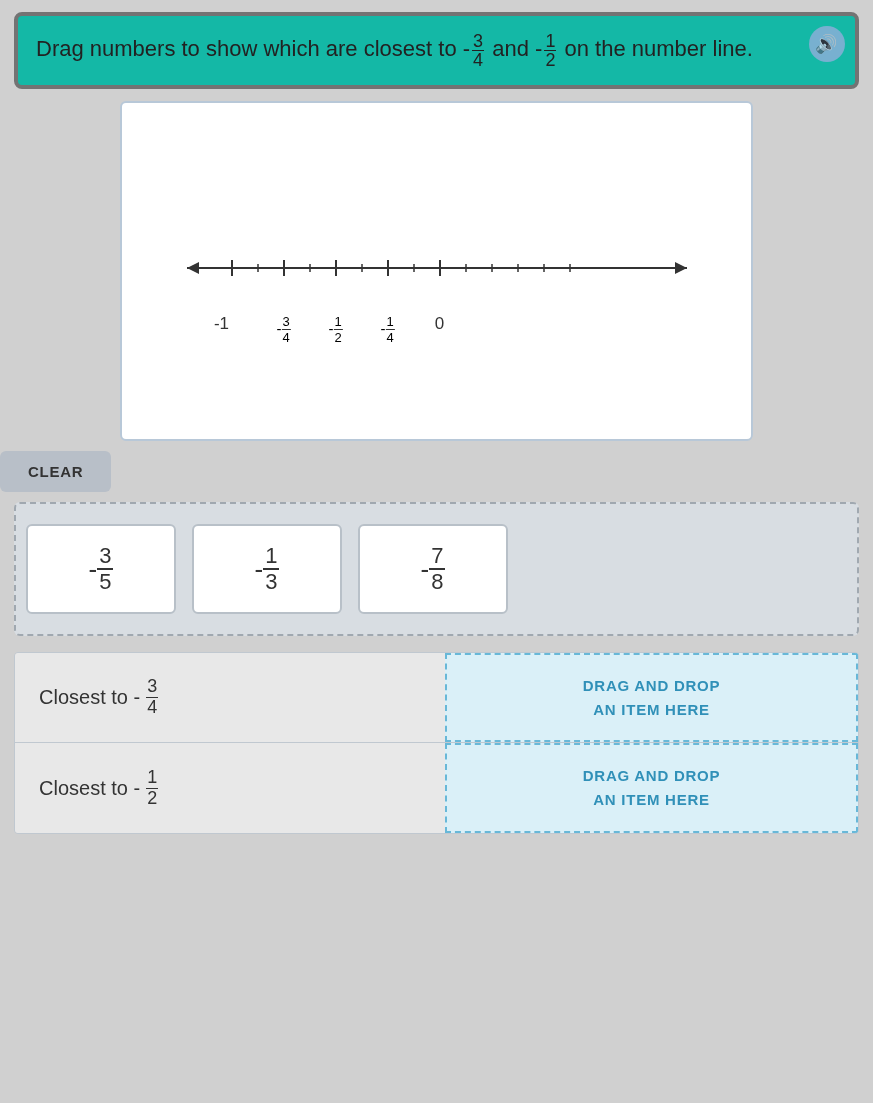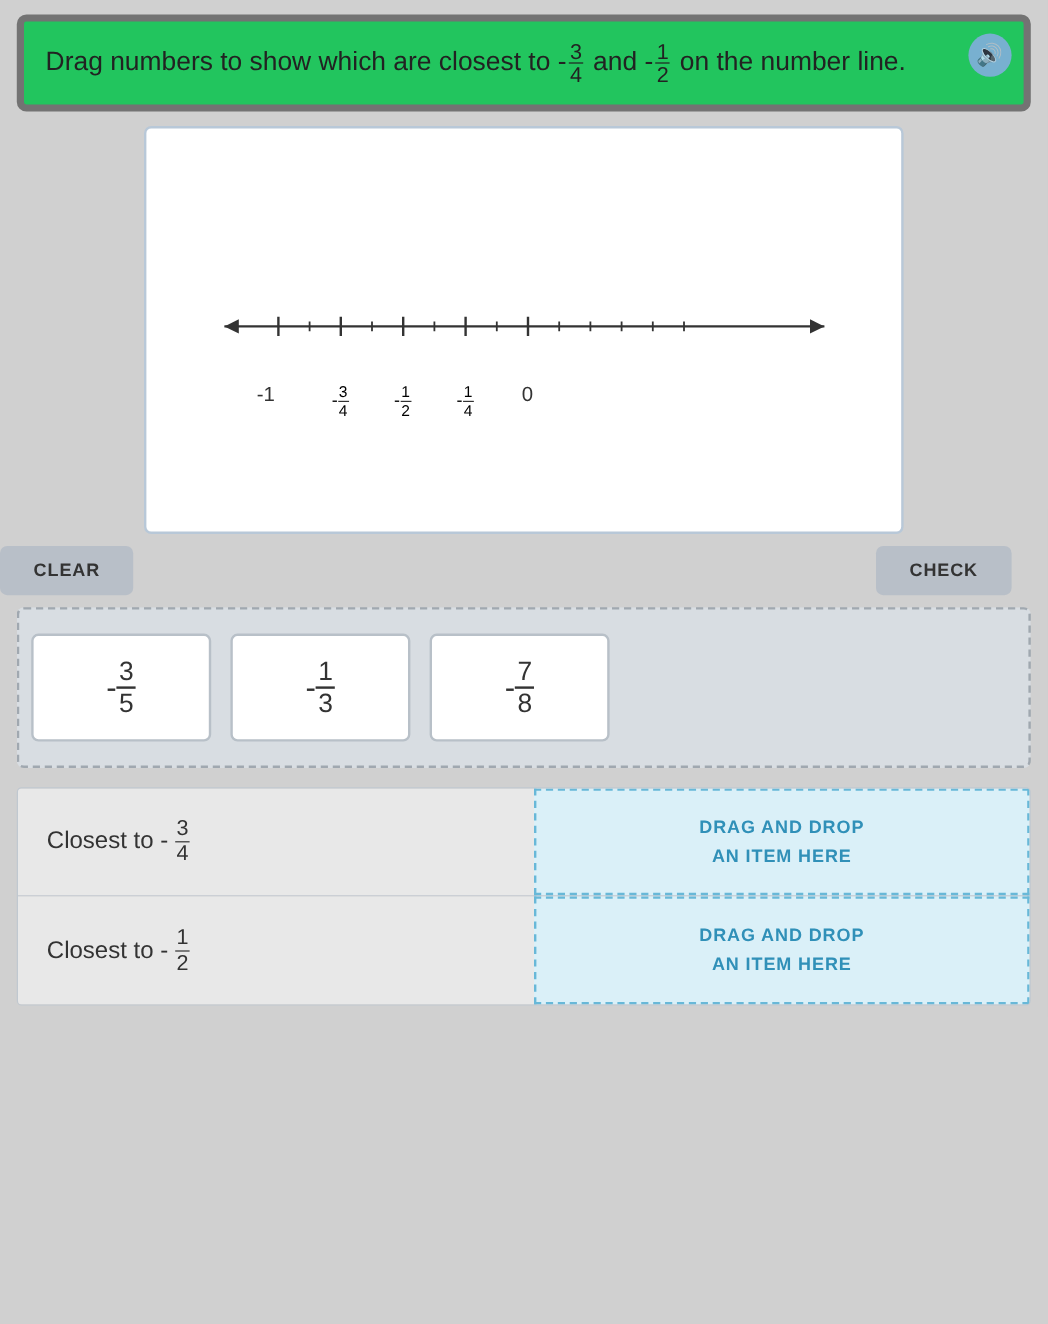--- a/index.html
+++ b/index.html
@@ -6,22 +6,22 @@
     body {
       width: 873px;
       min-height: 1103px;
       background: #d0d0d0;
       font-family: Arial, sans-serif;
       position: relative;
     }
 
     
     .question-box {
-      background: #22c55e;
-      border: 6px solid #737373;
+      background: #14b8a6;
+      border: 4px solid #737373;
       border-radius: 8px;
       margin: 12px 14px;
       padding: 16px 18px;
       font-size: 22px;
       line-height: 1.4;
       color: #222;
       position: relative;
     }
     .question-box .frac {
       display: inline-flex;
@@ -255,21 +255,20 @@
             <span class="den">4</span>
           </span>
       </div>
       <div style="position:absolute; left: 263px; transform:translateX(-50%); font-size:17px; color:#333;">0</div>
     </div>
   </div>
 </div>
 
 <div class="buttons-row">
   <button class="btn-clear">CLEAR</button>
-  <button class="btn-check">CHECK</button>
 </div>
 
 <div class="drag-items-area">
   <div class="drag-card">
     <span>-</span>
       <span class="frac">
         <span class="num">3</span>
         <span class="den">5</span>
       </span>
   </div>

